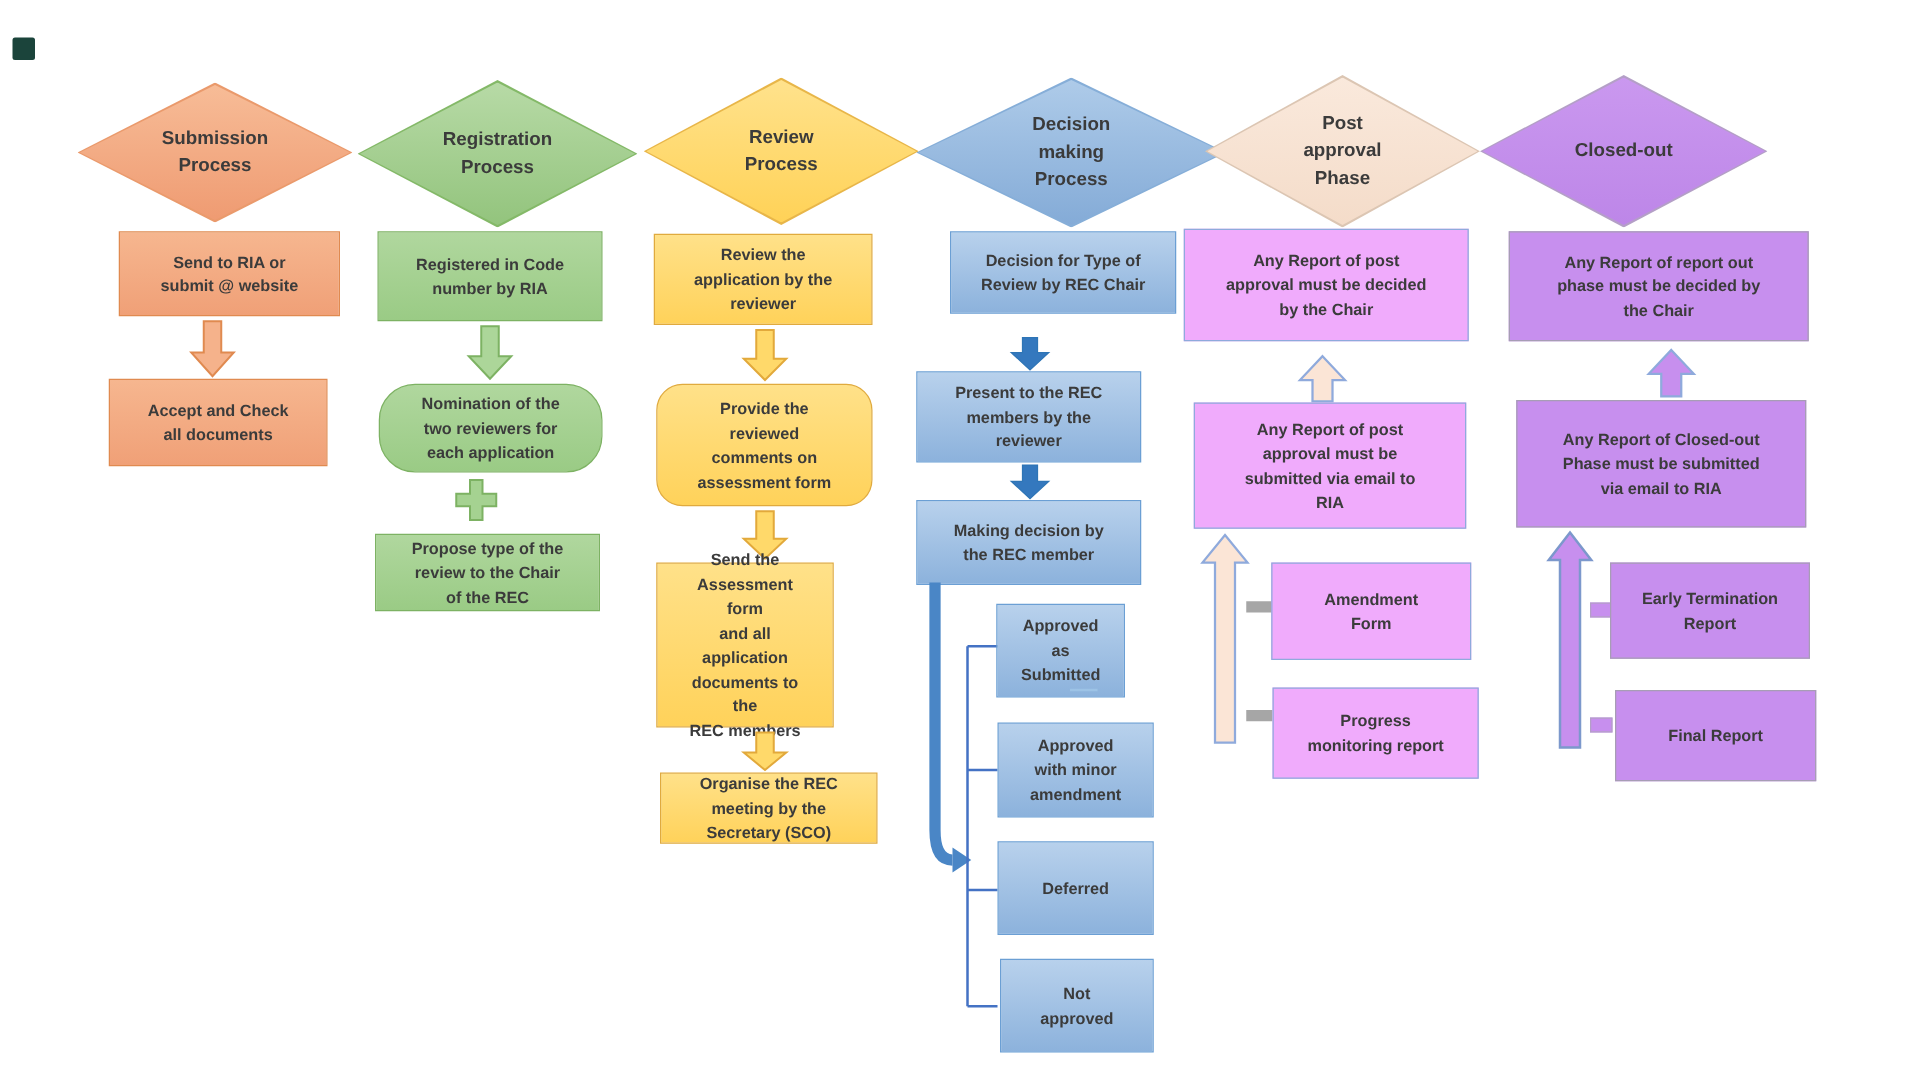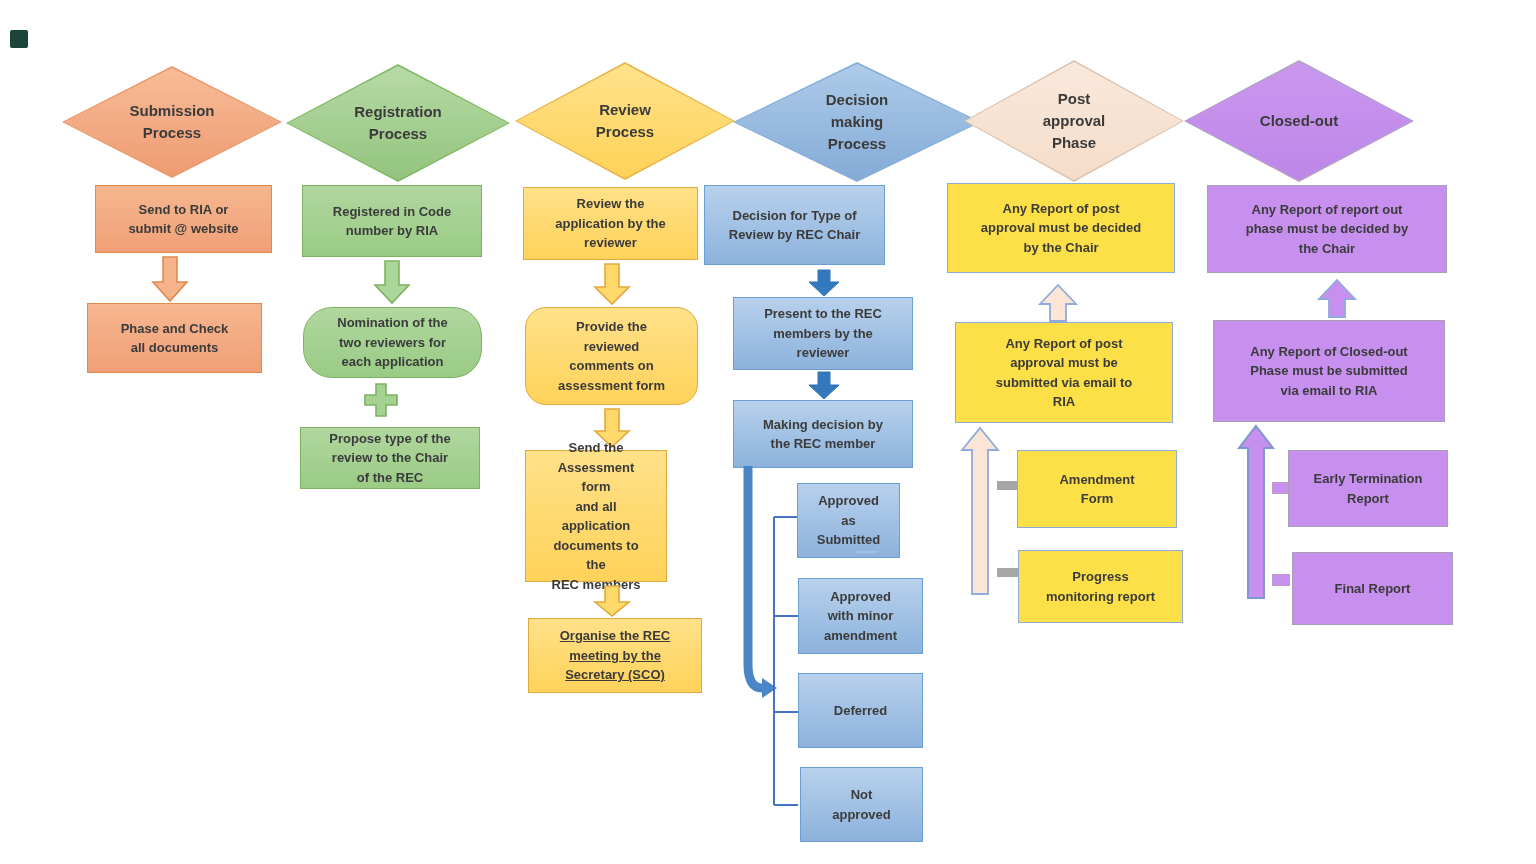--- a/index.html
+++ b/index.html
@@ -26,21 +26,21 @@
   .box{
     position:absolute;display:flex;align-items:center;justify-content:center;
     text-align:center;white-space:pre-line;box-sizing:border-box;
     font-size:13px;font-weight:600;line-height:1.5;padding:2px 16px;
   }
   .c1{background:linear-gradient(180deg,#F6B68F,#F0A077);border:1.6px solid #E08A50;}
   .c2{background:linear-gradient(180deg,#B0D79E,#9ACB85);border:1.6px solid #7DB263;}
   .c3{background:linear-gradient(180deg,#FFE globally,#FFD45C);}
   .c3{background:linear-gradient(180deg,#FFE189,#FFD25A);border:1.6px solid #E0AA3E;}
   .c4{background:linear-gradient(180deg,#B8D1EC,#8CB2DC);border:1.6px solid #6B9FD4;}
-  .c5{background:#fde047;border:1.6px solid #8FAADC;}
+  .c5{background:#f0abfc;border:1.6px solid #8FAADC;}
   .c6{background:#C78FEE;border:1.4px solid #A79DB5;}
   .stub{position:absolute;}
   .stub.gray{background:#A6A6A6;}
   .stub.purple{background:#C78FEE;border:1px solid #B49FC7;}
   .marker{position:absolute;left:10px;top:30px;width:18px;height:18px;background:#1B443B;border-radius:2px;}
   svg{position:absolute;overflow:visible;}
 </style>
 </head>
 <body>
 
@@ -72,21 +72,21 @@
   </div>
   <div class="diamond d6" style="left:1184px;top:60px;width:230px;height:122px;">
     <div class="inner">Closed-out</div>
   </div>
 
   <div class="box c1" style="left:95px;top:185px;width:177px;height:68px;">Send to RIA or
 submit @ website</div>
   <svg style="left:152px;top:256px;" width="36" height="46">
     <polygon points="11,1 25,1 25,26 35,26 18,45 1,26 11,26" fill="#F5B28B" stroke="#E08A50" stroke-width="1.6"></polygon>
   </svg>
-  <div class="box c1" style="left:87px;top:303px;width:175px;height:70px;">Phase and Check
+  <div class="box c1" style="left:87px;top:303px;width:175px;height:70px;">Accept and Check
 all documents</div>
 
   <div class="box c2" style="left:302px;top:185px;width:180px;height:72px;">Registered in Code
 number by RIA</div>
   <svg style="left:374px;top:260px;" width="36" height="44">
     <polygon points="11,1 25,1 25,25 35,25 18,43 1,25 11,25" fill="#ACD699" stroke="#7DB263" stroke-width="1.6"></polygon>
   </svg>
   <div class="box c2" style="left:303px;top:307px;width:179px;height:71px;border-radius:29px;">Nomination of the
 two reviewers for
 each application</div>
@@ -111,25 +111,25 @@
     <polygon points="11,1 25,1 25,23 35,23 18,39 1,23 11,23" fill="#FFD96A" stroke="#E2A93B" stroke-width="1.6"></polygon>
   </svg>
   <div class="box c3" style="left:525px;top:450px;width:142px;height:132px;">Send the
 Assessment form
 and all application
 documents to the
 REC members</div>
   <svg style="left:594px;top:585px;" width="36" height="32">
     <polygon points="11,1 25,1 25,17 35,17 18,31 1,17 11,17" fill="#FFD96A" stroke="#E2A93B" stroke-width="1.6"></polygon>
   </svg>
-  <div class="box c3" style="left:528px;top:618px;width:174px;height:75px;text-decoration:underline;">Organise the REC
+  <div class="box c3" style="left:528px;top:618px;width:174px;height:57px;">Organise the REC
 meeting by the
 Secretary (SCO)</div>
 
-  <div class="box c4" style="left:704px;top:185px;width:181px;height:80px;">Decision for Type of
+  <div class="box c4" style="left:760px;top:185px;width:181px;height:66px;">Decision for Type of
 Review by REC Chair</div>
   <svg style="left:808px;top:270px;" width="32" height="27">
     <polygon points="10,0 22,0 22,12 31,12 16,26 1,12 10,12" fill="#3478BE" stroke="#2E75B6" stroke-width="1"></polygon>
   </svg>
   <div class="box c4" style="left:733px;top:297px;width:180px;height:73px;">Present to the REC
 members by the
 reviewer</div>
   <svg style="left:808px;top:372px;" width="32" height="28">
     <polygon points="10,0 22,0 22,13 31,13 16,27 1,13 10,13" fill="#3478BE" stroke="#2E75B6" stroke-width="1"></polygon>
   </svg>

